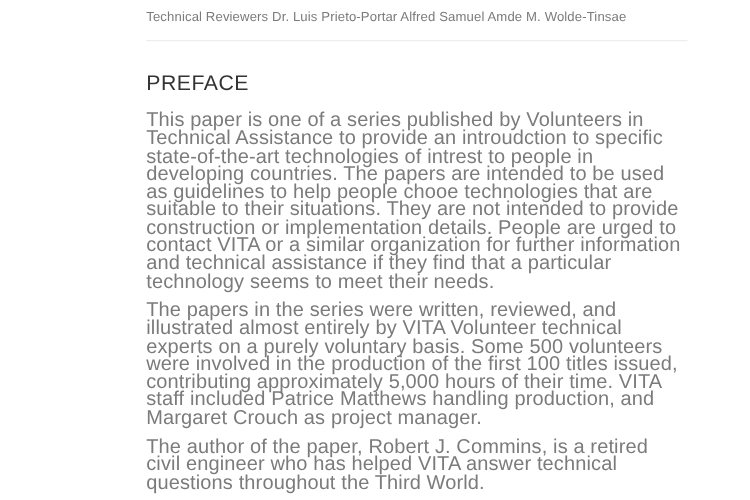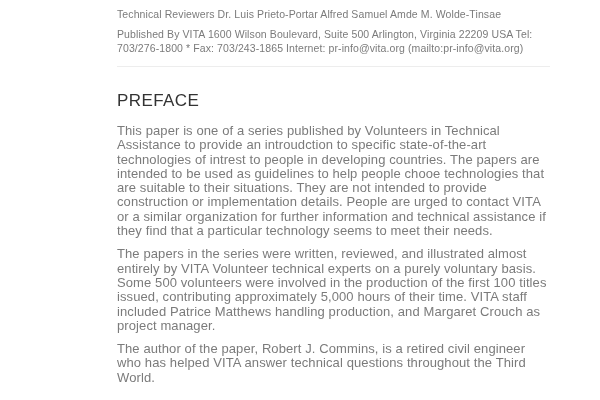--- a/index.html
+++ b/index.html
@@ -35,37 +35,36 @@
   .preface-title {
     margin: 25px 0 0 0;
     font-size: 17px;
     line-height: 17px;
     font-weight: 400;
     letter-spacing: 0.4px;
     color: var(--heading-text, #333333);
   }
   .preface p {
     margin: 0 0 9px 0;
-    font-size: 13px;
+    font-size: 16px;
     line-height: 14.3px;
     letter-spacing: 0.1px;
     color: var(--body-text, #7b7b7b);
   }
   .preface p:first-of-type {
     margin-top: 15px;
   }
 </style>
 </head>
 <body>
 
 <div class="page">
 
   <header class="meta">
     <p>Technical Reviewers Dr. Luis Prieto-Portar Alfred Samuel Amde M. Wolde-Tinsae</p>
-    <p>Published By VITA 1600 Wilson Boulevard, Suite 500 Arlington, Virginia 22209 USA Tel: 703/276-1800 * Fax: 703/243-1865 Internet: pr-info@vita.org (mailto:pr-info@vita.org)</p>
   </header>
 
   <hr class="divider">
 
   <main class="preface">
     <h1 class="preface-title">PREFACE</h1>
     <p>This paper is one of a series published by Volunteers in Technical Assistance to provide an introudction to specific state-of-the-art technologies of intrest to people in developing countries. The papers are intended to be used as guidelines to help people chooe technologies that are suitable to their situations. They are not intended to provide construction or implementation details. People are urged to contact VITA or a similar organization for further information and technical assistance if they find that a particular technology seems to meet their needs.</p>
     <p>The papers in the series were written, reviewed, and illustrated almost entirely by VITA Volunteer technical experts on a purely voluntary basis. Some 500 volunteers were involved in the production of the first 100 titles issued, contributing approximately 5,000 hours of their time. VITA staff included Patrice Matthews handling production, and Margaret Crouch as project manager.</p>
     <p>The author of the paper, Robert J. Commins, is a retired civil engineer who has helped VITA answer technical questions throughout the Third World.</p>
 

